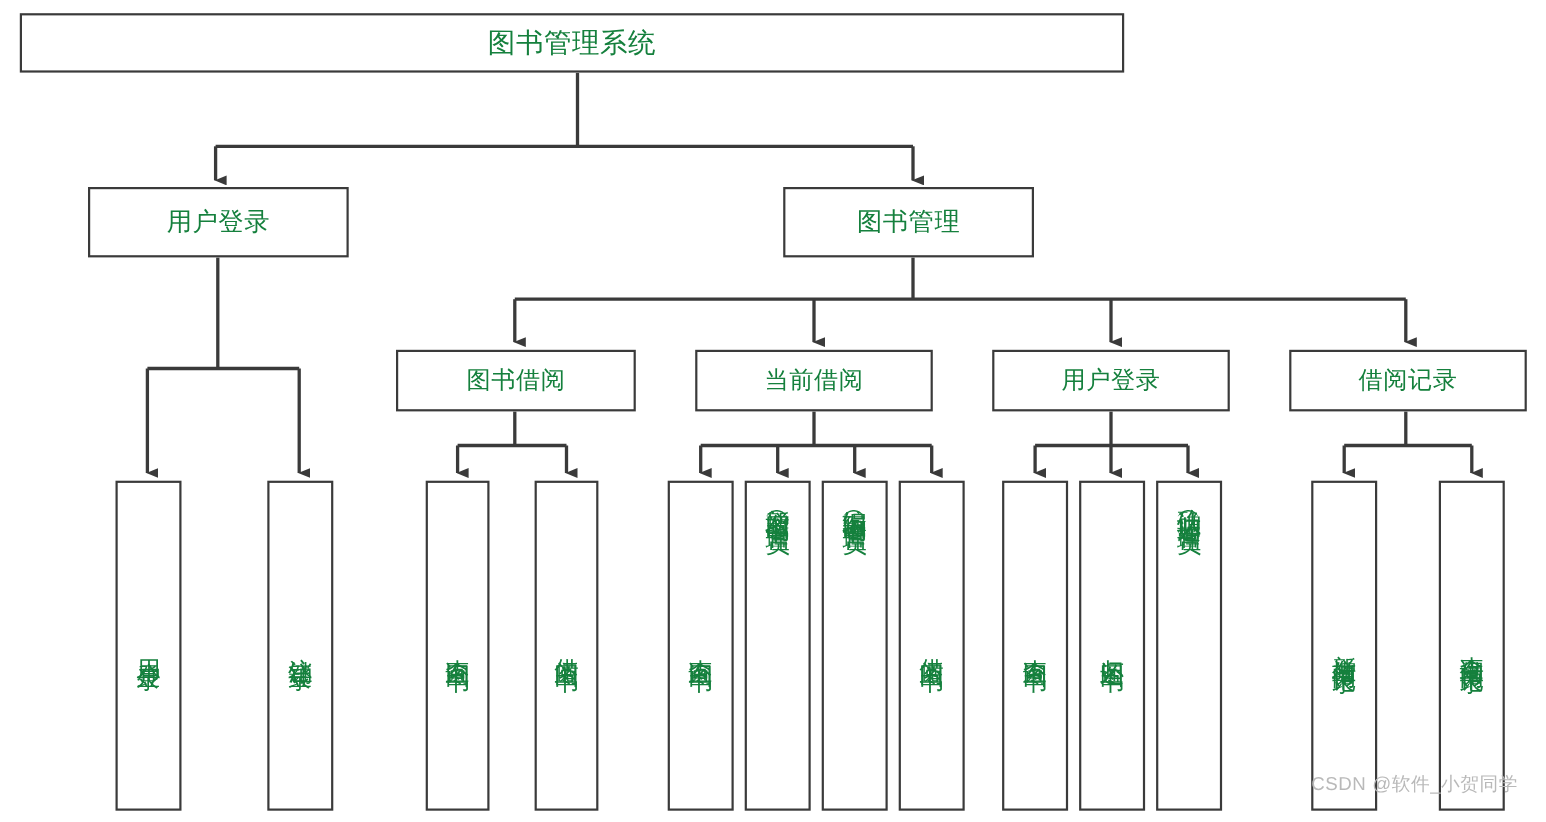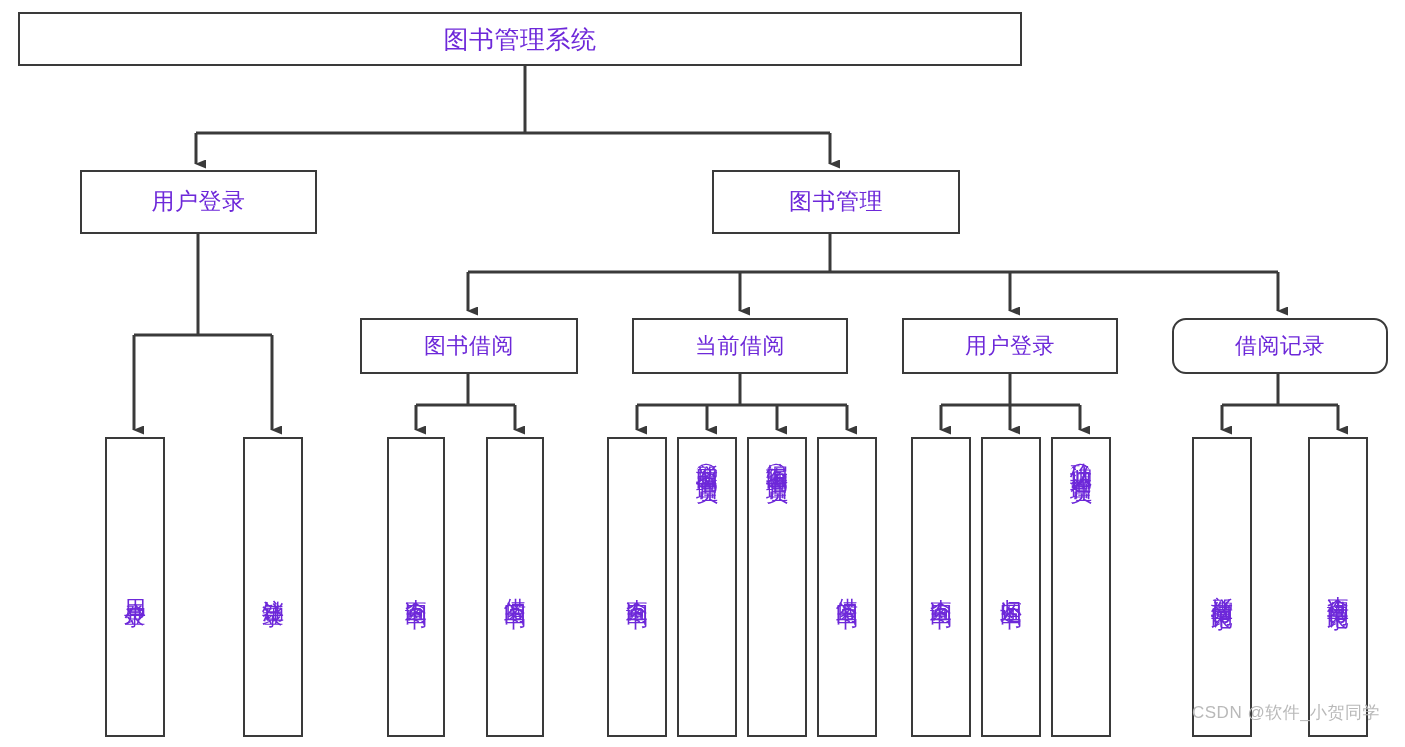--- a/index.html
+++ b/index.html
@@ -30,21 +30,21 @@
     position: absolute;
     box-sizing: border-box;
     background: #ffffff;
     border: 2px solid #3a3a3a;
     display: flex;
     align-items: center;
     justify-content: center;
     z-index: 2;
   }
   .node-label {
-    color: #6d28d9;
+    color: #15803d;
     text-align: center;
     line-height: 1.12;
     letter-spacing: 0.5px;
     white-space: nowrap;
   }
   .node-root .node-label {
     font-size: 25px;
   }
   .node-l2 .node-label {
     font-size: 23px;
@@ -134,34 +134,34 @@
     </g>
   </svg>
 
   <div class="node node-root" style="left:18px; top:12px; width:1004px; height:54px;">
     <span class="node-label">图书管理系统</span>
   </div>
 
   <div class="node node-l2" style="left:80px; top:170px; width:237px; height:64px;">
     <span class="node-label">用户登录</span>
   </div>
-  <div class="node node-l2" style="left:712px; top:170px; width:248px; height:64px;">
+  <div class="node node-l2" style="left:712px; top:170px; width:228px; height:64px;">
     <span class="node-label">图书管理</span>
   </div>
 
   <div class="node node-l3" style="left:360px; top:318px; width:218px; height:56px;">
     <span class="node-label">图书借阅</span>
   </div>
   <div class="node node-l3" style="left:632px; top:318px; width:216px; height:56px;">
     <span class="node-label">当前借阅</span>
   </div>
   <div class="node node-l3" style="left:902px; top:318px; width:216px; height:56px;">
     <span class="node-label">用户登录</span>
   </div>
-  <div class="node node-l3" style="left:1172px; top:318px; width:216px; height:56px;border-radius:14px;">
+  <div class="node node-l3" style="left:1172px; top:318px; width:216px; height:56px;">
     <span class="node-label">借阅记录</span>
   </div>
 
   <div class="node node-leaf leaf-center" style="left:105px; top:437px; width:60px; height:300px;">
     <span class="node-label">用户登录</span>
   </div>
   <div class="node node-leaf leaf-center" style="left:243px; top:437px; width:60px; height:300px;">
     <span class="node-label">注销登录</span>
   </div>
 

